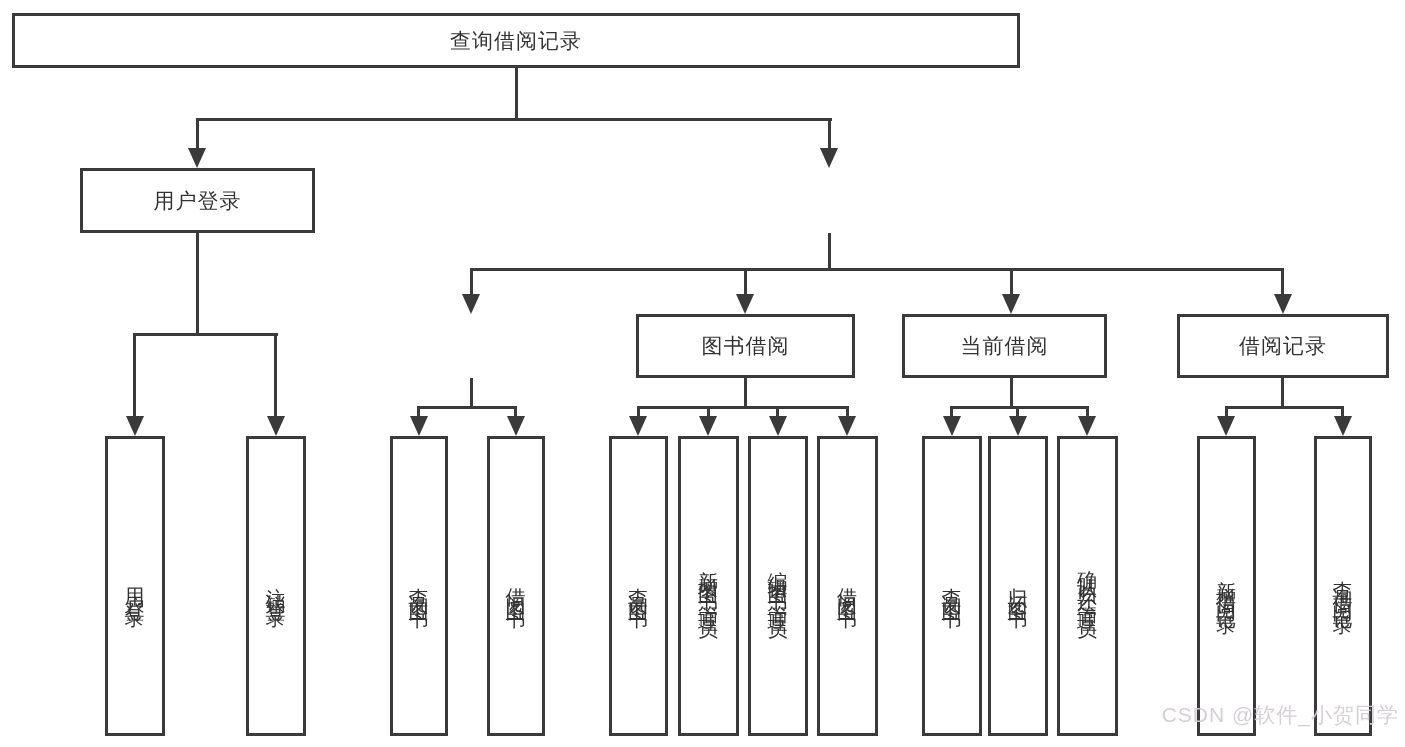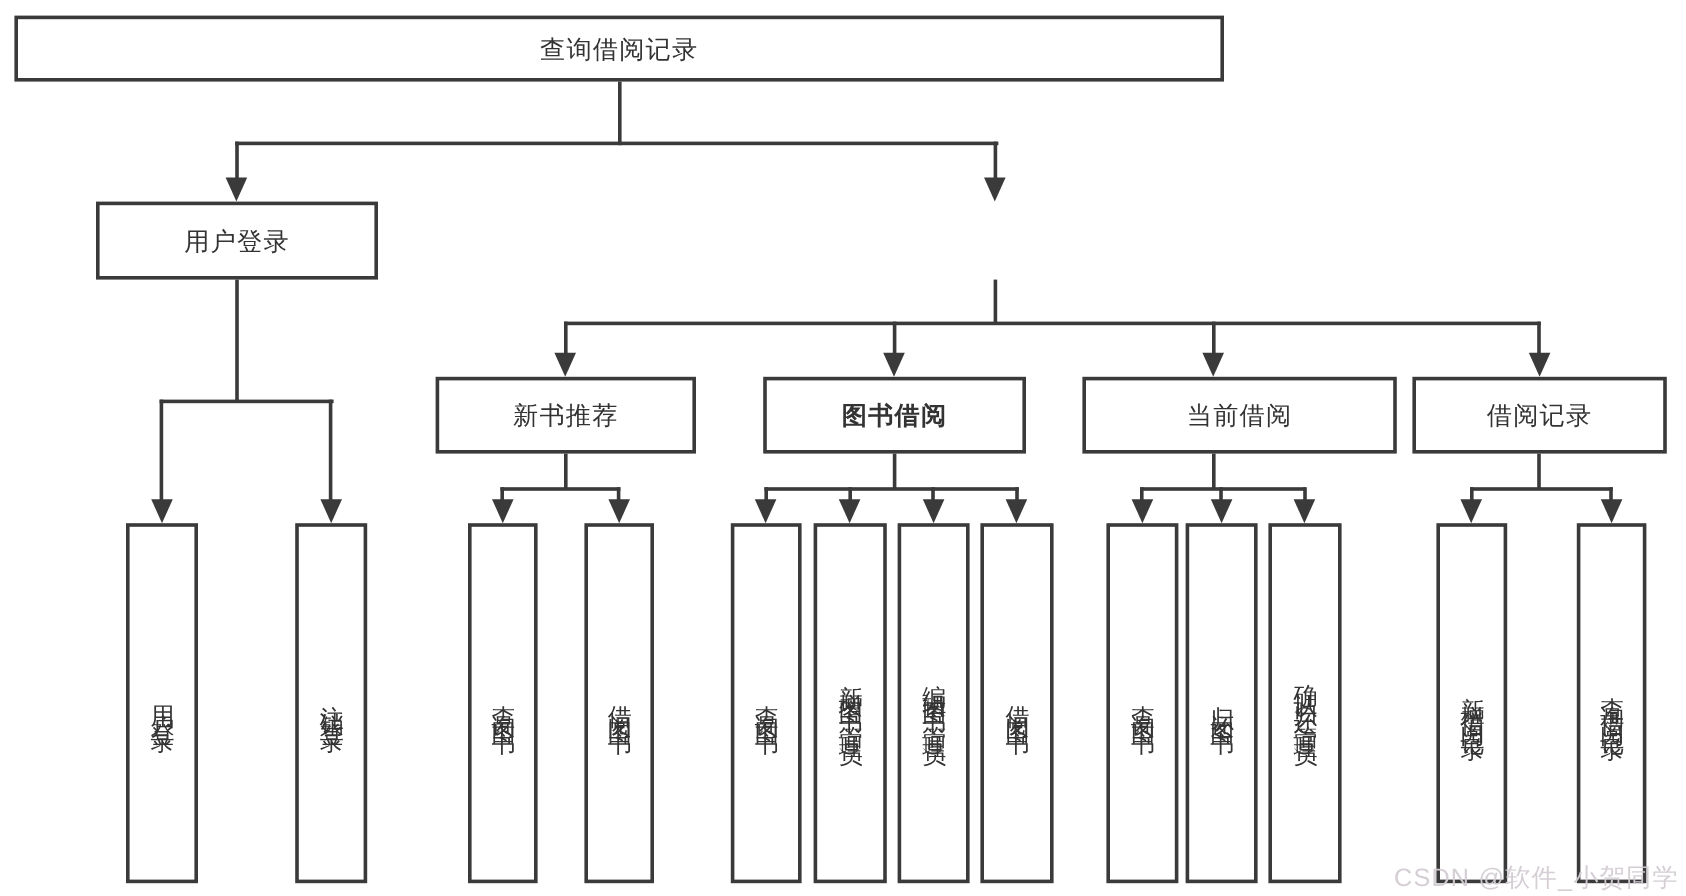--- a/index.html
+++ b/index.html
@@ -21,21 +21,21 @@
     line-height:1; display:block;
   }
   .vline { position:absolute; width:3px; background:#3a3a3a; }
   .hline { position:absolute; height:3px; background:#3a3a3a; }
   .arw {
     position:absolute; width:0; height:0;
     border-left:9px solid transparent; border-right:9px solid transparent;
     border-top:20px solid #3a3a3a;
   }
   .watermark {
-    position:absolute; right:6px; bottom:2px; font-size:21px;
+    position:absolute; right:6px; bottom:18px; font-size:21px;
     color:rgba(211,204,211,0.95); letter-spacing:1px; z-index:9; white-space:nowrap;margin-left:29px;
   }
 </style>
 </head>
 <body>
 
 <div class="canvas">
 
   <div class="box hbox" style="left:12px; top:13px; width:1008px; height:55px;">
     <span>查询借阅记录</span>
@@ -63,27 +63,24 @@
   <div class="hline" style="left:470px; top:268px; width:814px;"></div>
   <div class="vline" style="left:470px;  top:268px; height:28px;"></div>
   <div class="arw" style="left:462px;  top:294px;"></div>
   <div class="vline" style="left:744px;  top:268px; height:28px;"></div>
   <div class="arw" style="left:736px;  top:294px;"></div>
   <div class="vline" style="left:1010px; top:268px; height:28px;"></div>
   <div class="arw" style="left:1002px; top:294px;"></div>
   <div class="vline" style="left:1281px; top:268px; height:28px;"></div>
   <div class="arw" style="left:1274px; top:294px;"></div>
 
-  <div class="box hbox" style="left:363px; top:314px; width:217px; height:64px;">
-    <span>新书推荐</span>
-  </div>
-  <div class="box hbox" style="left:636px; top:314px; width:219px; height:64px;font-weight:bold;">
+  <div class="box hbox" style="left:636px; top:314px; width:219px; height:64px;">
     <span>图书借阅</span>
   </div>
-  <div class="box hbox" style="left:902px; top:314px; width:262px; height:64px;">
+  <div class="box hbox" style="left:902px; top:314px; width:205px; height:64px;">
     <span>当前借阅</span>
   </div>
   <div class="box hbox" style="left:1177px; top:314px; width:212px; height:64px;text-align:right;">
     <span>借阅记录</span>
   </div>
 
   <div class="vline" style="left:470px; top:378px; height:30px;"></div>
   <div class="hline" style="left:417px; top:406px; width:100px;"></div>
   <div class="vline" style="left:417px; top:406px; height:14px;"></div>
   <div class="arw" style="left:410px; top:416px;"></div>

